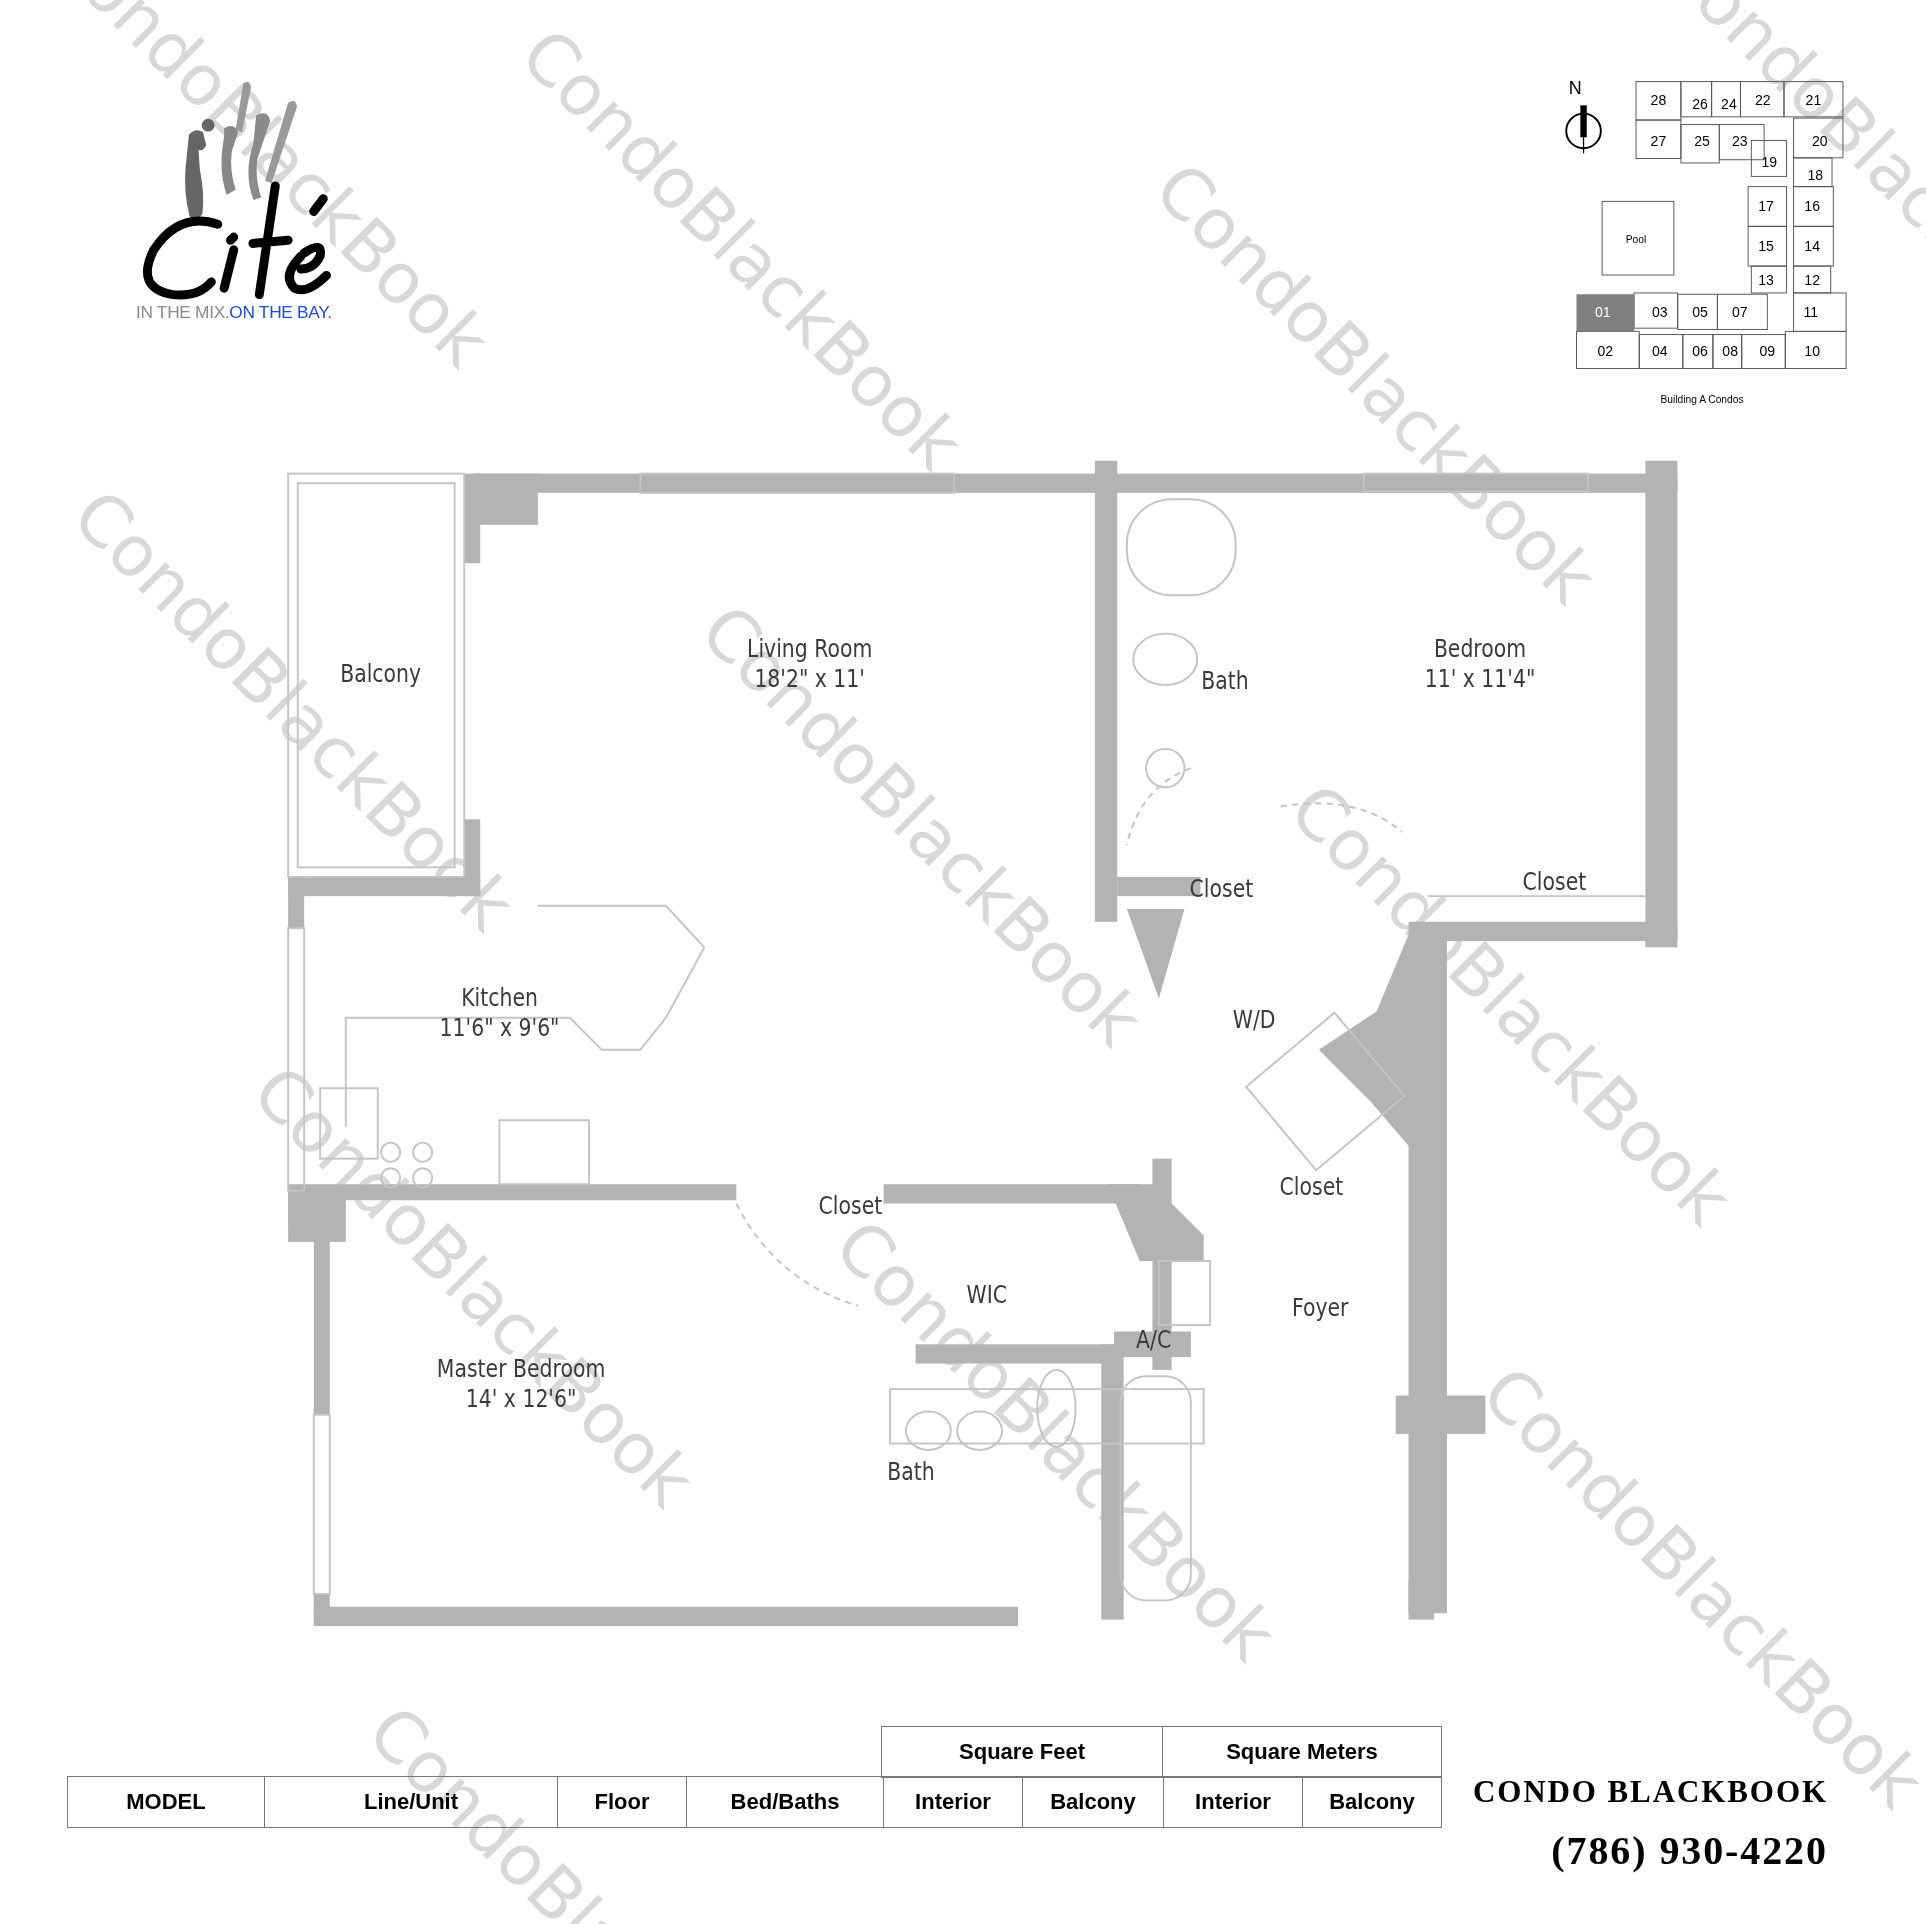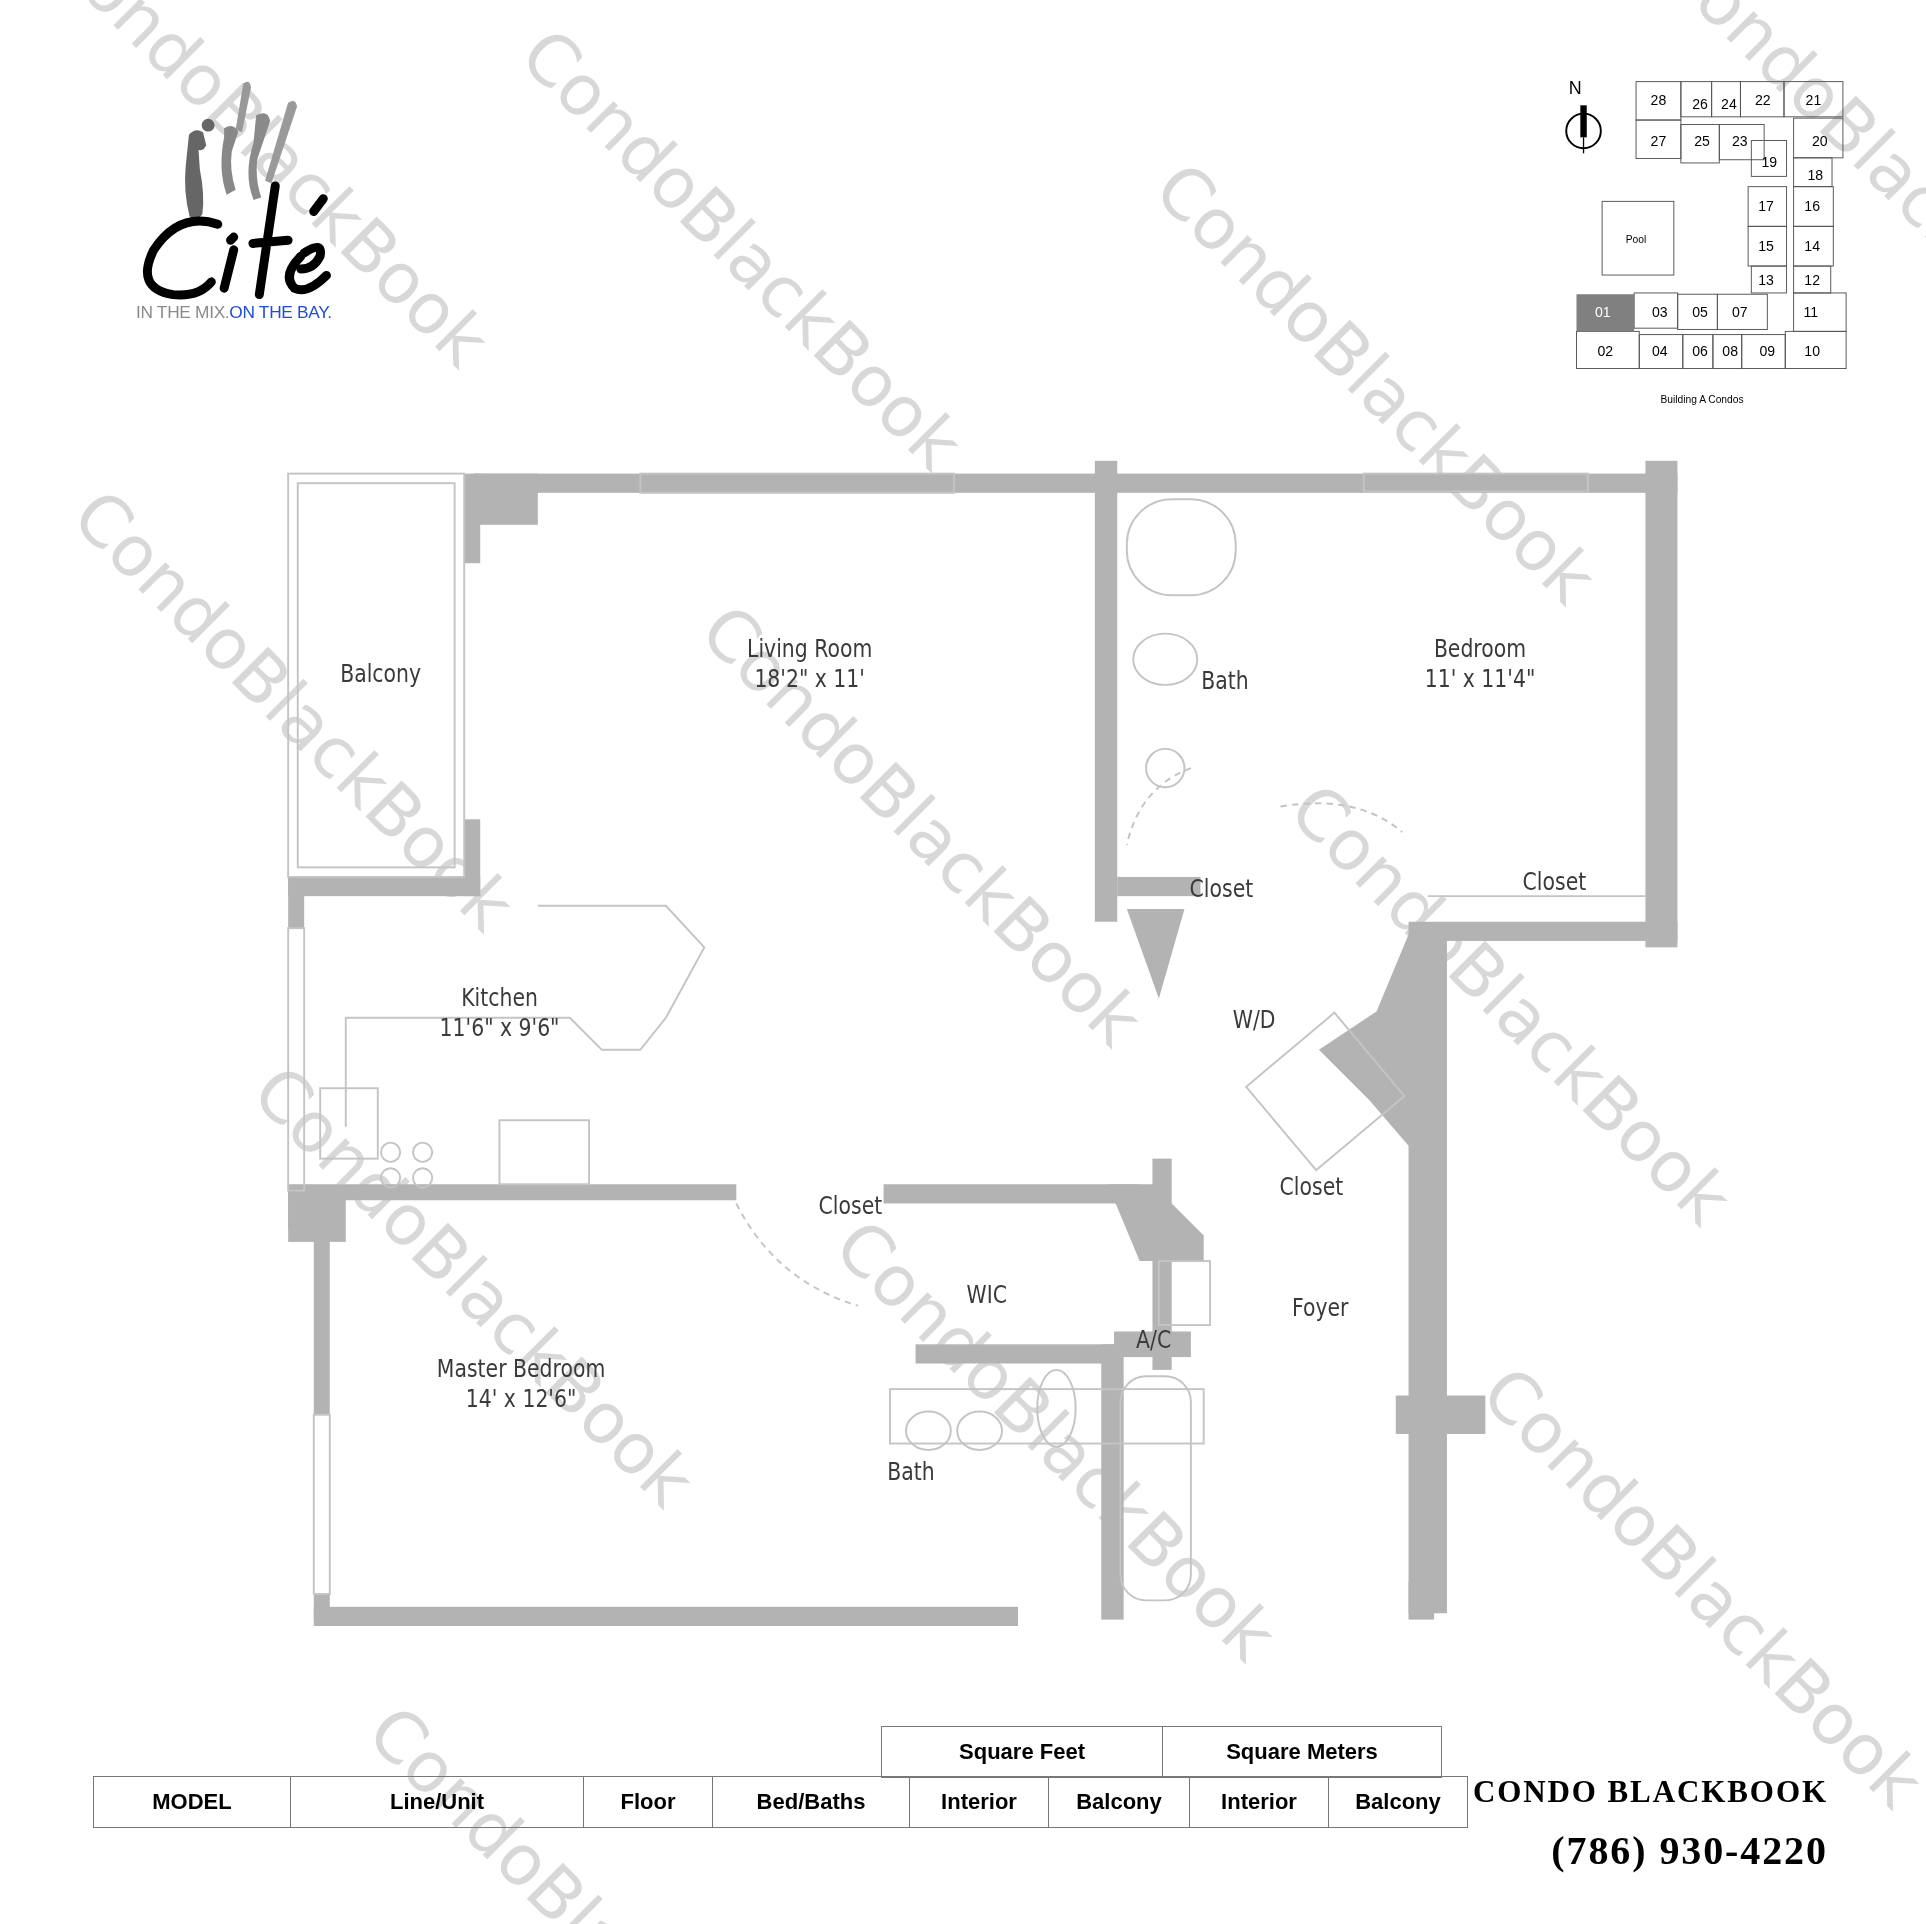--- a/index.html
+++ b/index.html
@@ -13,21 +13,21 @@
   
   .keyplan{left:1556px;top:70px;width:301px;height:346px;}
   
   .floorplan{left:243px;top:448px;width:1486px;height:1178px;}
   .room-label{position:absolute;font-family:"DejaVu Sans",sans-serif;color:#3a3a3a;font-size:24px;text-align:center;line-height:1.25;white-space:nowrap;transform:scaleX(0.85);transform-origin:center;}
   
   table.info{position:absolute;border-collapse:collapse;font-family:"Liberation Sans",sans-serif;font-size:22px;}
   table.info td{border:1.3px solid #777;text-align:center;height:50px;padding:0;}
   .hdr td{font-weight:bold;}
   .sq-head{left:881px;top:1726px;}
-  .main-table{left:67px;top:1776px;margin-left:26px;}
+  .main-table{left:67px;top:1776px;}
   .brand{left:1473px;top:1774px;font-weight:bold;text-align:right;color:#000;font-family:Liberation Serif, serif;}
   .brand .b1{font-size:31px;letter-spacing:1.9px;}
   .brand .b2{font-size:40px;letter-spacing:1.9px;margin-top:17px;}
   
   .wm{position:absolute;font-family:"DejaVu Sans",sans-serif;font-size:70px;color:#d6d6d6;white-space:nowrap;transform:rotate(45deg);transform-origin:left top;pointer-events:none;opacity:0.95;}
 </style>
 </head>
 <body>
 
 <div class="wm" style="left:563px;top:12.8px;">CondoBlackBook</div>

